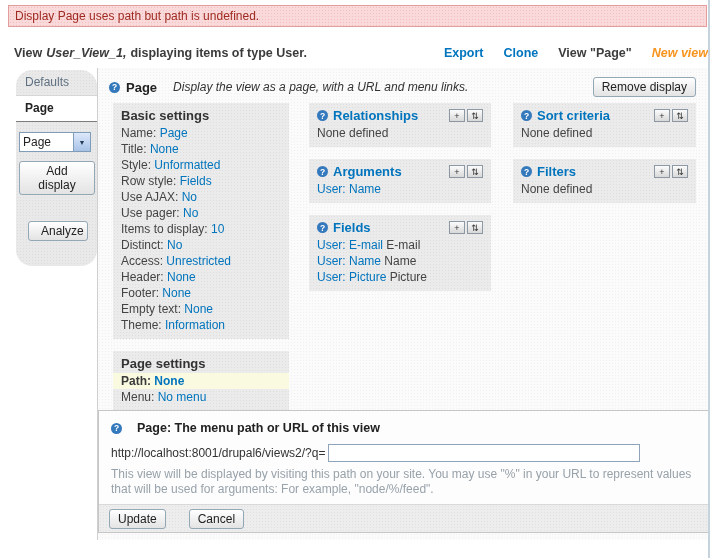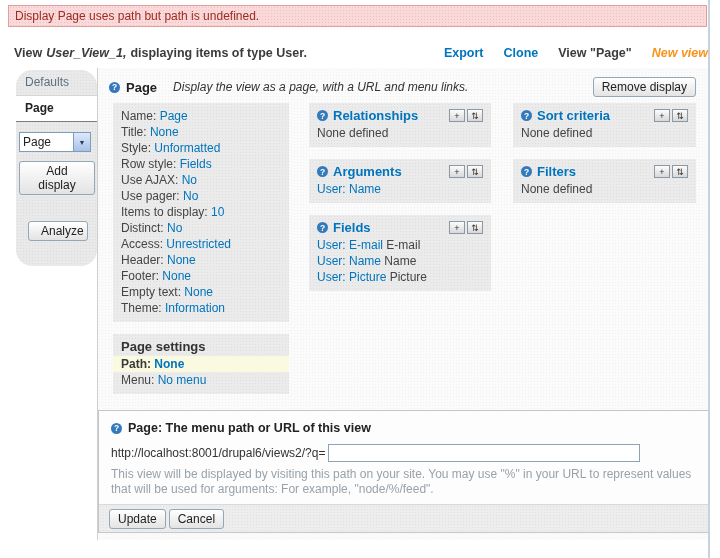--- a/index.html
+++ b/index.html
@@ -93,33 +93,33 @@
   .vrow.hl{margin:0 -8px;padding:0 8px;background:#fafae1;font-weight:bold;}
   .vrow.hl .lab{color:#3a3a3a;}
   
   .pane{
     position:absolute;left:0;top:342px;width:609px;height:121px;
     background:#fdfdfd;border:1px solid #c6c6c6;
     display:flex;flex-direction:column;
   }
   .pane-body{padding:10px 12px 0 12px;}
   .pane-title{display:flex;align-items:center;font-weight:bold;color:#222;font-size:12.5px;}
-  .pane-title .t{margin-left:6px;}
+  .pane-title .t{margin-left:15px;}
   .url-row{display:flex;align-items:center;margin-top:9px;color:#333;}
   .url-prefix{white-space:nowrap;}
   .path-input{
     margin-left:3px;width:306px;height:16px;border:1px solid #8fa4b8;background:#fff;
     font-family:inherit;font-size:12px;padding:0 2px;
   }
   .pane-desc{margin-top:5px;color:#98a2aa;line-height:15px;width:586px;}
   .pane-footer{
     margin-top:auto;border-top:1px solid #d9d9d9;height:28px;box-sizing:border-box;
     background-color:#ededed;
     background-image:radial-gradient(#e0e0e0 1px, rgba(0,0,0,0) 1px);background-size:3px 3px;
-    padding:0 0 0 10px;display:flex;gap:3px;align-items:center;
+    padding:0 0 0 10px;display:flex;gap:23px;align-items:center;
   }
   .right-edge{position:absolute;left:708px;top:0;width:2px;height:558px;background:#c6d2dc;}
 </style>
 </head>
 <body>
 
 <div class="canvas">
 
   <div class="error-box">
     <span>Display Page uses path but path is undefined.</span>
@@ -158,20 +158,23 @@
 
     <div class="display-header">
       <span class="help">?</span>
       <span class="disp-title">Page</span>
       <span class="disp-desc">Display the view as a page, with a URL and menu links.</span>
       <button class="btn remove-btn">Remove display</button>
     </div>
 
     <div class="col col1">
       <div class="vbox">
+        <div class="vbox-header">
+          <span class="plain-title">Basic settings</span>
+        </div>
         <div id="basic-rows">
             <div class="vrow"><span class="lab">Name: </span><a class="val">Page</a></div>
             <div class="vrow"><span class="lab">Title: </span><a class="val">None</a></div>
             <div class="vrow"><span class="lab">Style: </span><a class="val">Unformatted</a></div>
             <div class="vrow"><span class="lab">Row style: </span><a class="val">Fields</a></div>
             <div class="vrow"><span class="lab">Use AJAX: </span><a class="val">No</a></div>
             <div class="vrow"><span class="lab">Use pager: </span><a class="val">No</a></div>
             <div class="vrow"><span class="lab">Items to display: </span><a class="val">10</a></div>
             <div class="vrow"><span class="lab">Distinct: </span><a class="val">No</a></div>
             <div class="vrow"><span class="lab">Access: </span><a class="val">Unrestricted</a></div>

